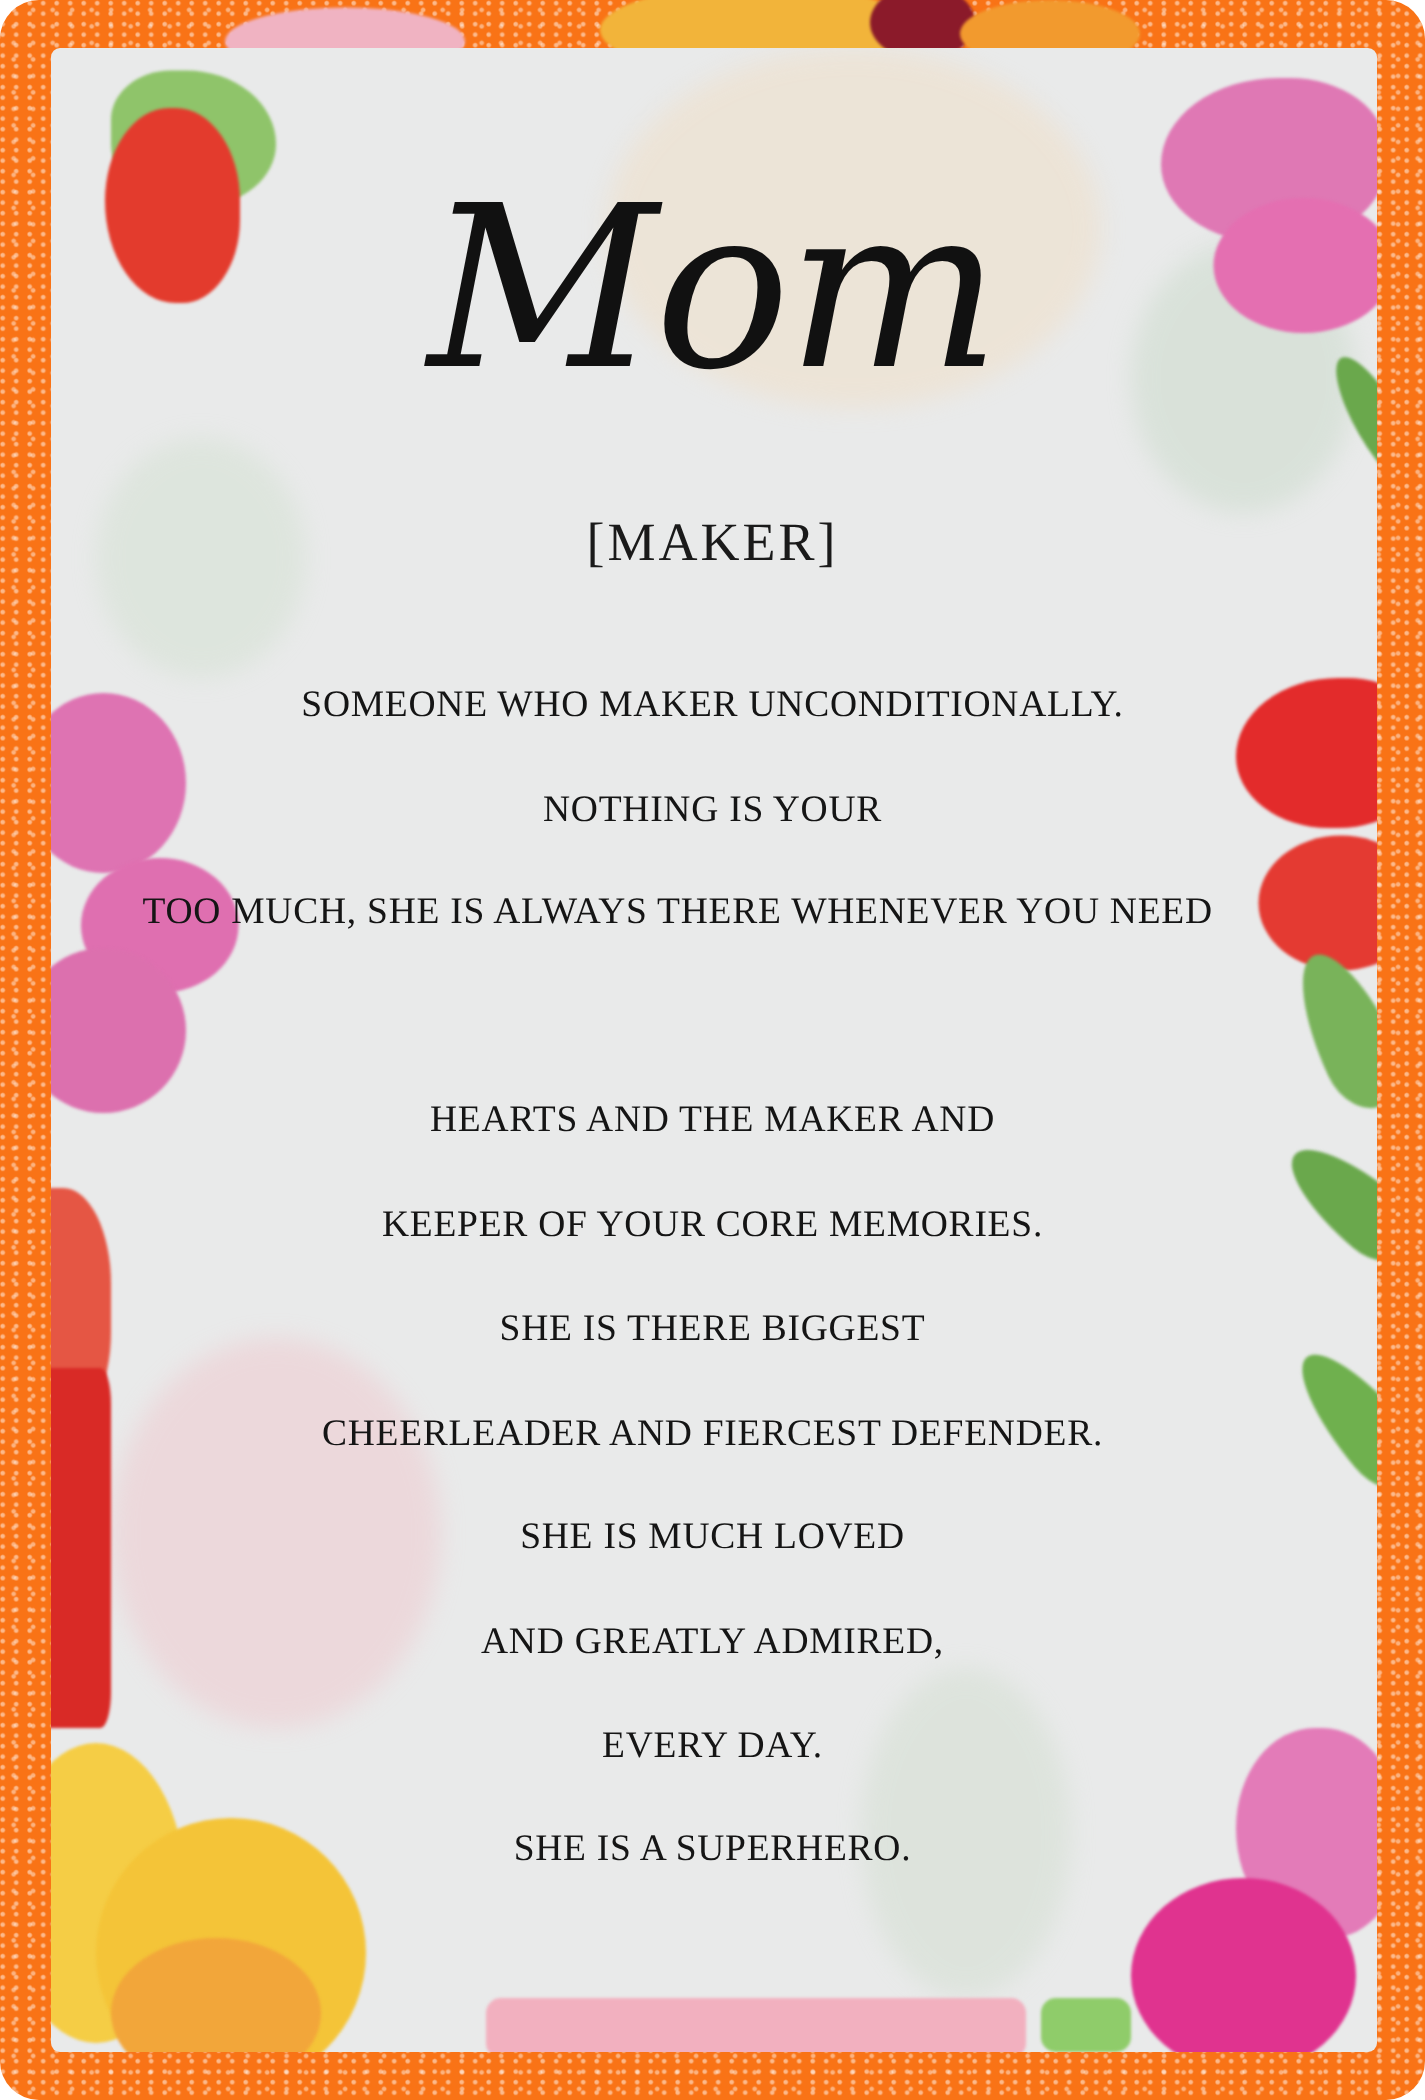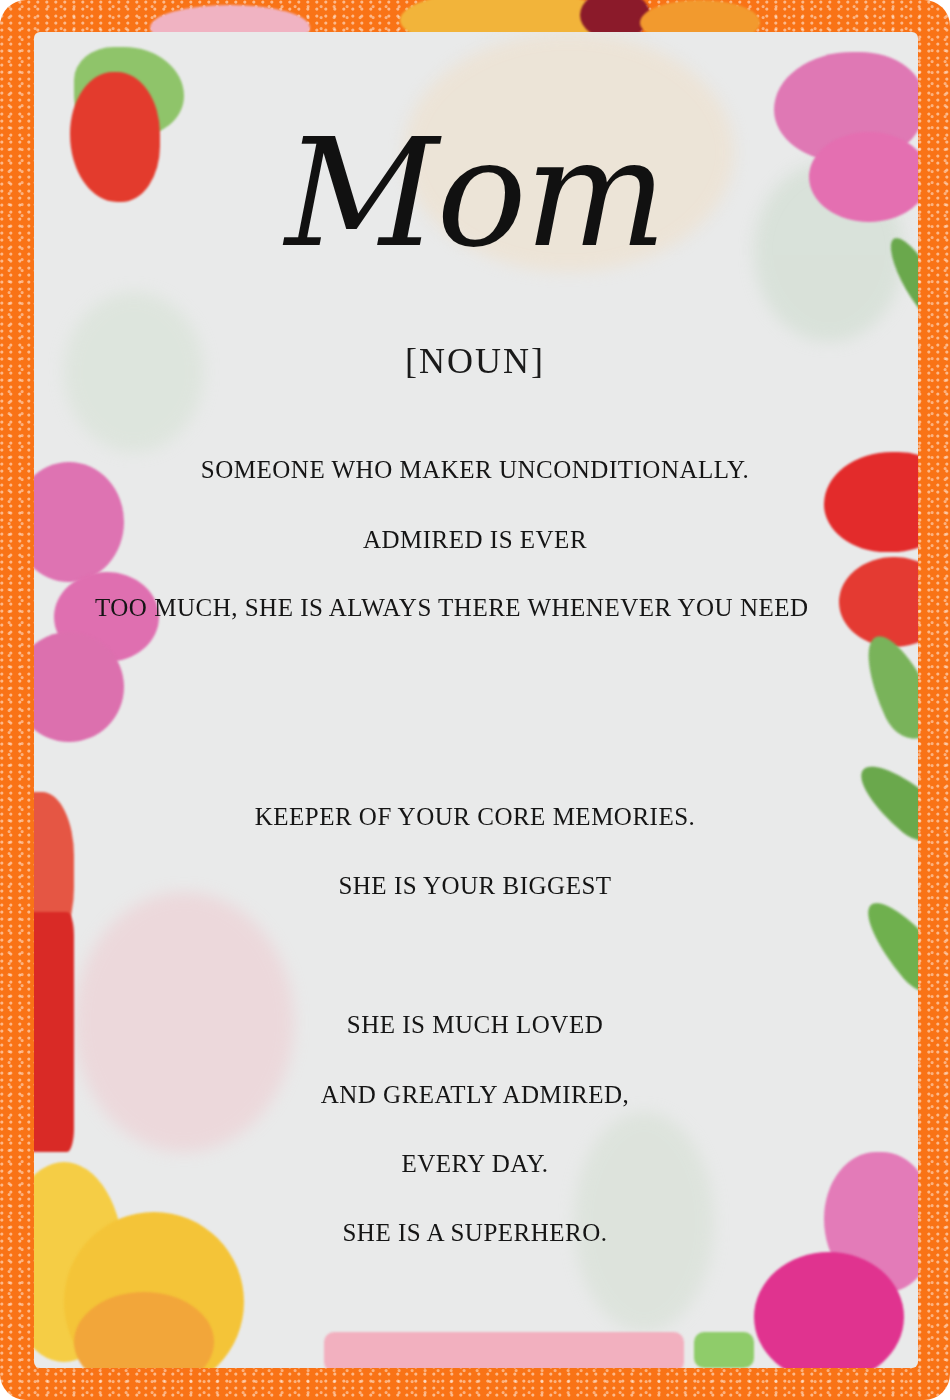--- a/index.html
+++ b/index.html
@@ -87,25 +87,27 @@
 
     <div class="blob" style="left:790px;top:1120px;width:110px;height:140px;background:#e37bb8;border-radius:50% 50% 45% 55%;"></div>
     <div class="blob" style="left:720px;top:1220px;width:150px;height:130px;background:#e0338f;border-radius:50%;"></div>
 
     <div class="blob" style="left:290px;top:1300px;width:360px;height:40px;background:#f2b0bf;border-radius:10px;"></div>
     <div class="blob" style="left:660px;top:1300px;width:60px;height:36px;background:#8fcc6a;border-radius:10px;"></div>
   </div>
 
   <div class="content">
     <div class="title">Mom</div>
-    <div class="pos">[NOUN]</div>
+    <div class="pos">[MAKER]</div>
 
     <div class="line" style="top:456px;">SOMEONE WHO MAKER UNCONDITIONALLY.</div>
-    <div class="line" style="top:526px;">ADMIRED IS EVER</div>
+    <div class="line" style="top:526px;">NOTHING IS YOUR</div>
     <div class="line" style="top:594px;left:95px;right:auto;">TOO MUCH, SHE IS ALWAYS THERE WHENEVER YOU NEED</div>
+    <div class="line" style="top:733px;">HEARTS AND THE MAKER AND</div>
     <div class="line" style="top:803px;">KEEPER OF YOUR CORE MEMORIES.</div>
-    <div class="line" style="top:872px;">SHE IS YOUR BIGGEST</div>
+    <div class="line" style="top:872px;">SHE IS THERE BIGGEST</div>
+    <div class="line" style="top:942px;">CHEERLEADER AND FIERCEST DEFENDER.</div>
     <div class="line" style="top:1011px;">SHE IS MUCH LOVED</div>
     <div class="line" style="top:1081px;">AND GREATLY ADMIRED,</div>
     <div class="line" style="top:1219px;">SHE IS A SUPERHERO.</div>
     <div class="line" style="top:1150px;">EVERY DAY.</div>
   </div>
 </div>
 
 </body></html>

